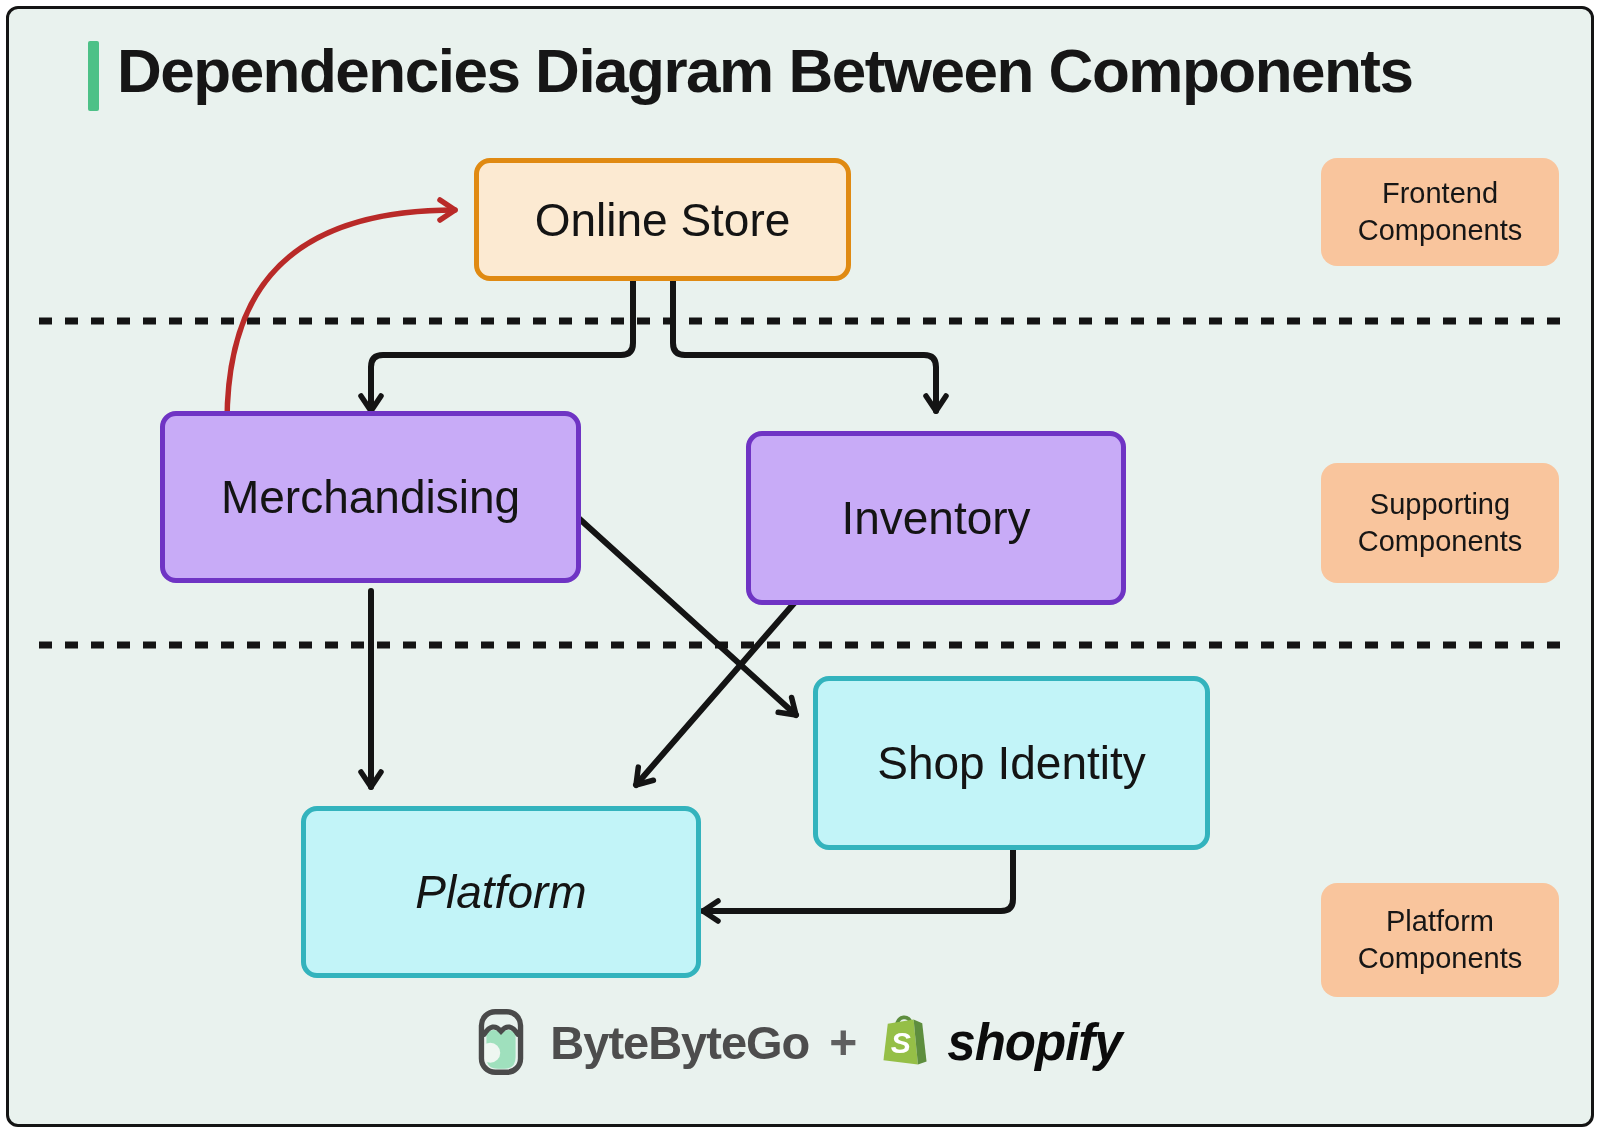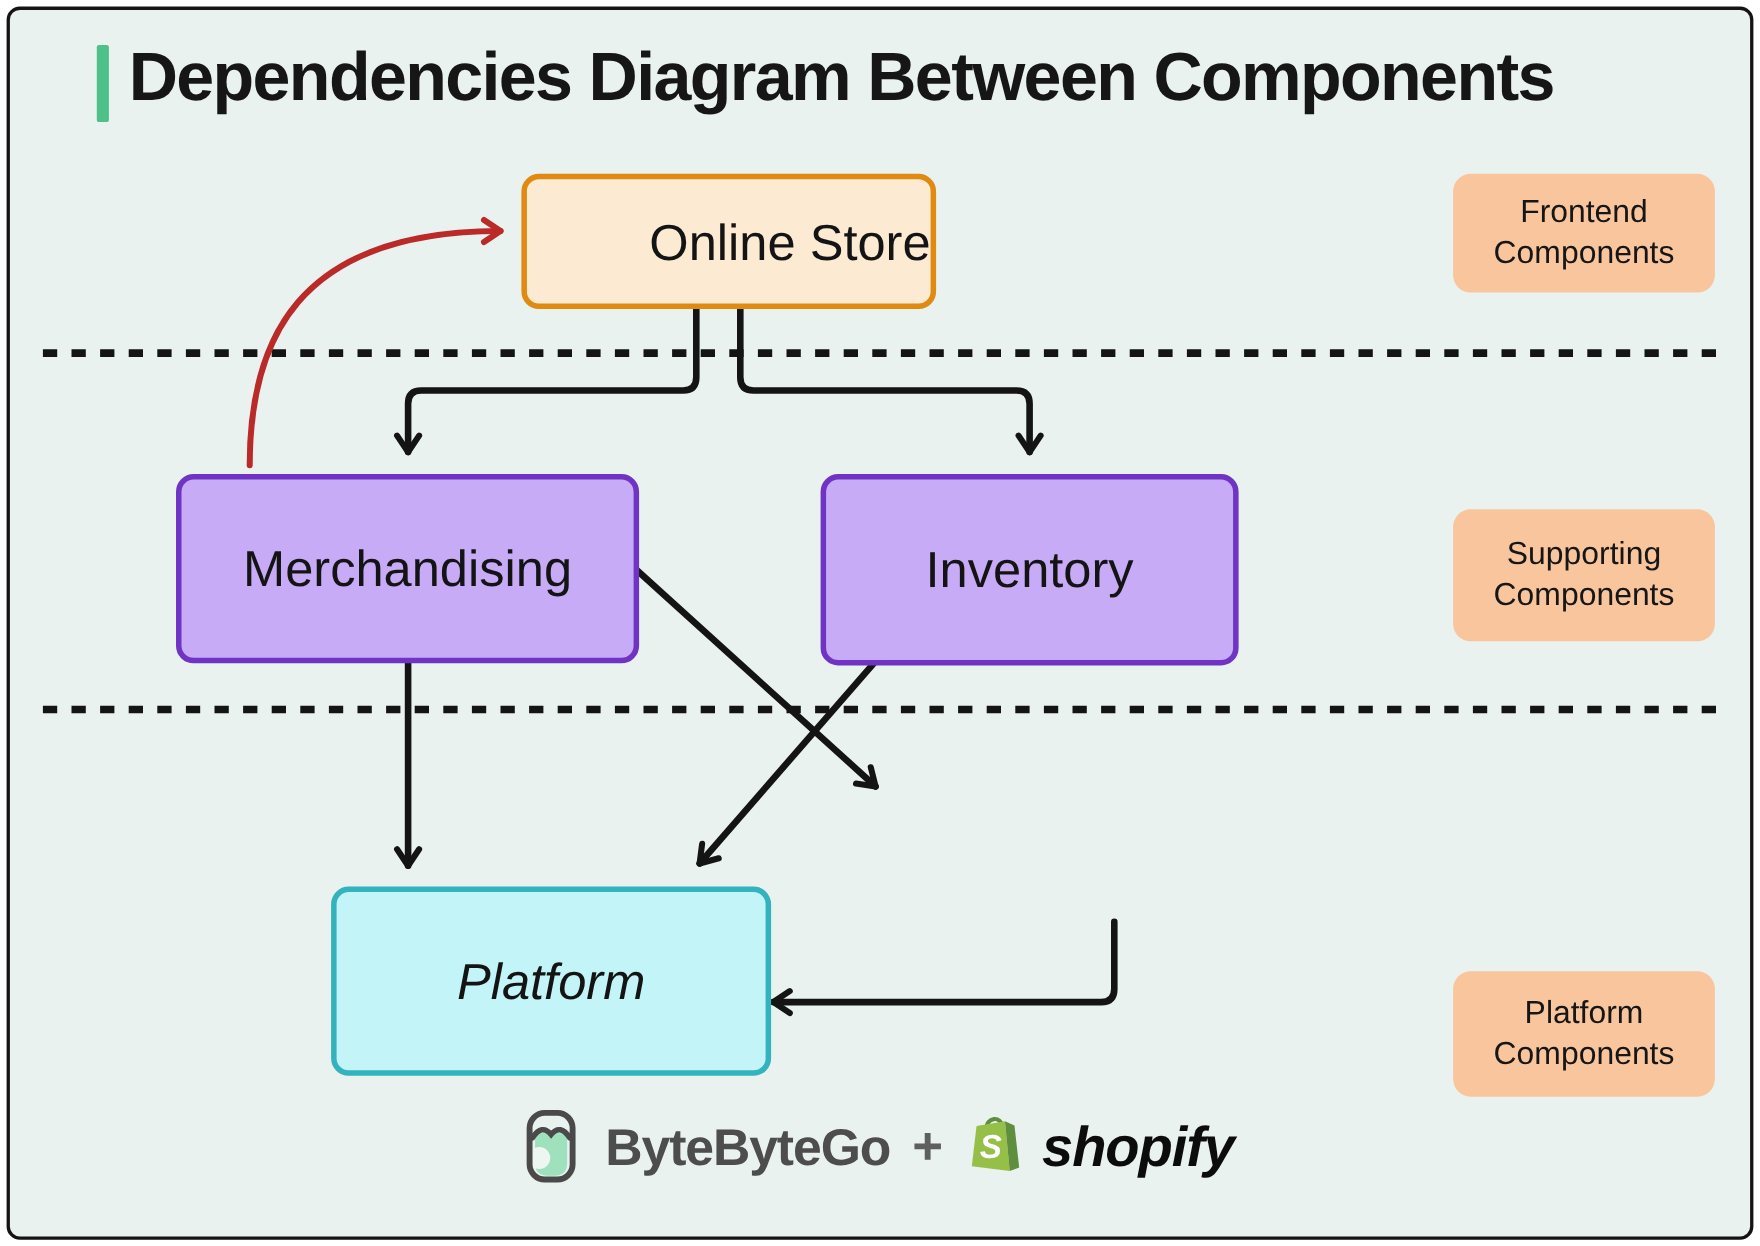--- a/index.html
+++ b/index.html
@@ -6,25 +6,25 @@
   body{font-family:"Liberation Sans","DejaVu Sans",sans-serif;}
   .stage{position:relative;width:1600px;height:1133px;background:#ffffff;overflow:hidden;}
   .canvas{position:absolute;left:6px;top:6px;right:6px;bottom:6px;
           background:#e9f2ee;border:3px solid #141414;border-radius:12px;}
   .arrow-layer{position:absolute;left:-6px;top:-6px;width:1600px;height:1133px;pointer-events:none;}
   .accent-bar{position:absolute;left:79px;top:32px;width:11px;height:70px;background:#4dc187;border-radius:2px;}
   .title{position:absolute;left:108px;top:26px;width:1420px;font-size:62px;font-weight:bold;
          letter-spacing:-1.5px;color:#161616;white-space:nowrap;}
   .node{position:absolute;display:flex;align-items:center;justify-content:center;
         border-radius:16px;font-size:46px;font-weight:500;color:#141414;text-align:center;}
-  .node-frontend{background:#fcead2;border:5px solid #e08a12;justify-content:flex-end;}
+  .node-frontend{background:#fcead2;border:5px solid #e08a12;}
   .node-supporting{background:#c8abf7;border:5px solid #6f34c4;}
   .node-platform{background:#c2f4f8;border:5px solid #33b3bd;}
   .n-online-store {left:465px;top:149px;width:367px;height:113px;}
-  .n-merchandising{left:151px;top:422px;width:411px;height:162px;}
+  .n-merchandising{left:151px;top:402px;width:411px;height:162px;}
   .n-inventory    {left:737px;top:422px;width:370px;height:164px;}
   .n-shop-identity{left:804px;top:667px;width:387px;height:164px;}
   .n-platform     {left:292px;top:797px;width:390px;height:162px;font-style:italic;}
   .legend-chip{position:absolute;left:1312px;width:238px;display:flex;align-items:center;justify-content:center;
         background:#f9c59d;border-radius:16px;font-size:29px;font-weight:500;color:#161616;
         text-align:center;line-height:1.28;padding:0 20px;box-sizing:border-box;}
   .l-frontend{top:149px;height:108px;}
   .l-supporting{top:454px;height:120px;}
   .l-platform{top:827px;height:114px;margin-top:47px;}
   .footer{position:absolute;left:0;right:0;top:999px;display:flex;align-items:center;
@@ -72,20 +72,23 @@
 
     <div class="node node-frontend n-online-store">
       <span>Online Store</span>
     </div>
     <div class="node node-supporting n-merchandising">
       <span>Merchandising</span>
     </div>
     <div class="node node-supporting n-inventory">
       <span>Inventory</span>
     </div>
+    <div class="node node-platform n-shop-identity">
+      <span>Shop Identity</span>
+    </div>
     <div class="node node-platform n-platform">
       <span>Platform</span>
     </div>
 
     <div class="legend-chip l-frontend">
       <span>Frontend Components</span>
     </div>
     <div class="legend-chip l-supporting">
       <span>Supporting Components</span>
     </div>

